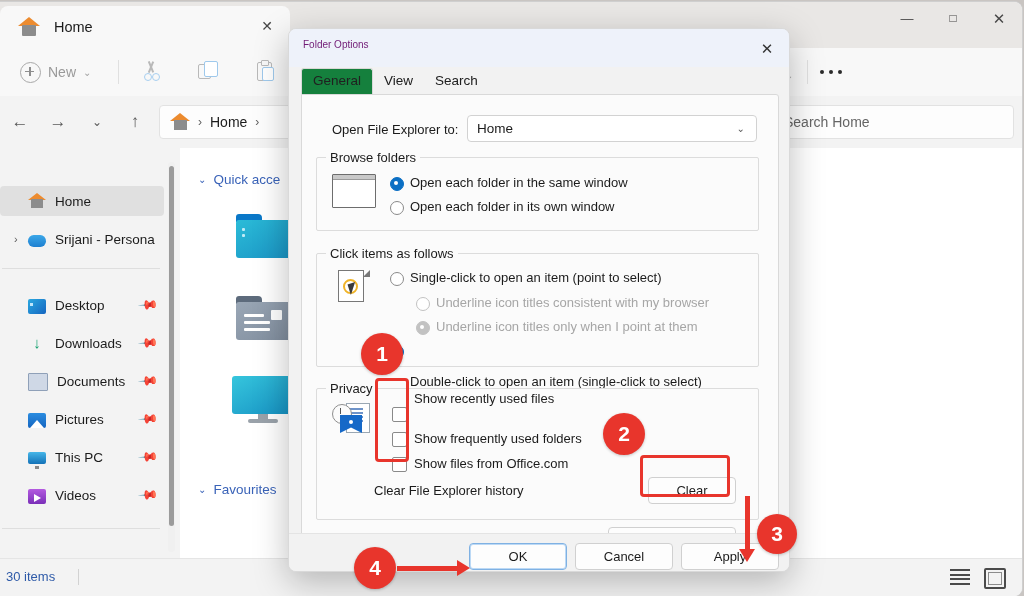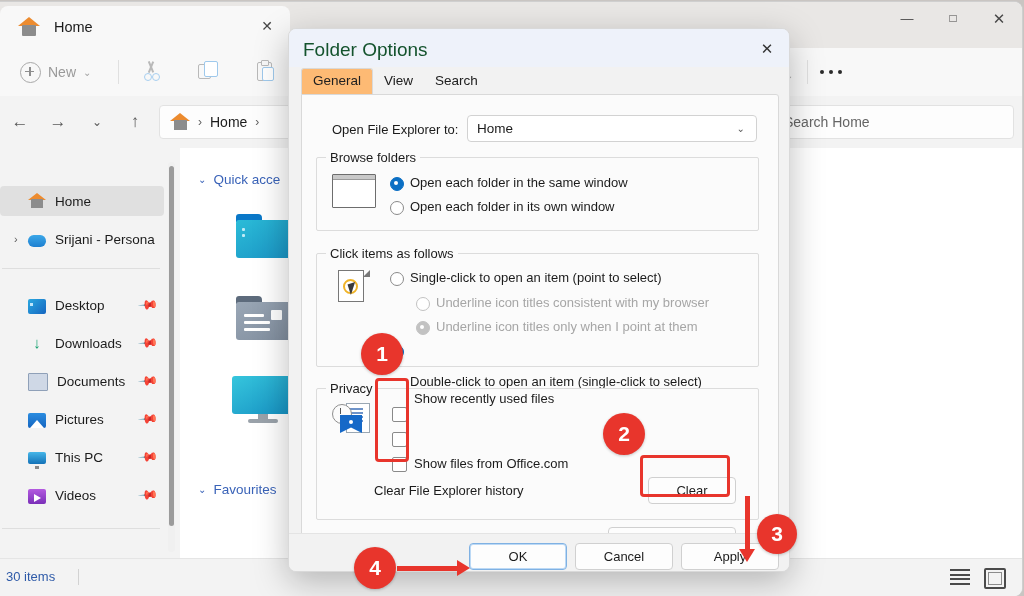--- a/index.html
+++ b/index.html
@@ -159,27 +159,27 @@
   .sq-ico{position:absolute;left:0;top:1px;width:18px;height:17px;border:2px solid #4a4a4a;border-radius:2px;}
   .sq-ico::after{content:"";position:absolute;inset:2px;border:1px solid #8c8c8c;}
 
   
   #dialog{
     position:absolute;left:288px;top:28px;width:500px;height:542px;
     background:#f2f2f2;border-radius:8px;border:1px solid #d9d9d9;
     box-shadow:0 10px 34px rgba(0,0,0,.26);overflow:hidden;
   }
   .dlg-title{position:absolute;left:0;top:0;width:500px;height:38px;background:#eef2fa;}
-  .dlg-title .t{position:absolute;left:14px;top:10px;font-size:19px;color:#14532d;}
+  .dlg-title .t{position:absolute;left:14px;top:10px;font-size:10px;color:#701a75;}
   .dlg-close{position:absolute;right:0;top:0;width:44px;height:38px;}
   .dlg-body{position:absolute;left:0;top:38px;width:500px;height:466px;background:#f2f2f2;}
 
   .tabs{position:absolute;left:12px;top:40px;height:26px;display:flex;}
   .tabitem{font-size:13.5px;color:#202020;padding:4px 11px 5px 11px;position:relative;}
-  .tabitem.active{background:#fdba74;border:1px solid #d9d9d9;border-bottom:none;border-radius:3px 3px 0 0;top:-1px;}
+  .tabitem.active{background:#15803d;border:1px solid #d9d9d9;border-bottom:none;border-radius:3px 3px 0 0;top:-1px;}
   .panel{position:absolute;left:12px;top:65px;width:476px;height:440px;background:#fbfbfb;border:1px solid #d9d9d9;border-radius:0 3px 3px 3px;}
 
   .lbl{position:absolute;font-size:13px;color:#1b1b1b;}
   .combo{
     position:absolute;background:#ffffff;border:1px solid #d2d2d2;border-radius:4px;
     display:flex;align-items:center;padding-left:9px;box-sizing:border-box;font-size:13.5px;color:#1b1b1b;
   }
   .combo .cv{flex:1;}
   .combo .cc{color:#5a5a5a;font-size:10px;margin-right:11px;}
 
@@ -487,20 +487,21 @@
       <div class="pl" style="top:17px;width:13px;"></div>
       <div class="clock"></div>
         <div class="hand"></div>
       <div class="flag"></div>
         <div class="fdot"></div>
     </div>
 
     <div class="cbx" style="left:90px;top:312px;"></div>
     <div class="rlbl" style="left:112px;top:296px;">Show recently used files</div>
     <div class="cbx" style="left:90px;top:337px;"></div>
+    <div class="rlbl" style="left:112px;top:336px;">Show frequently used folders</div>
     <div class="cbx" style="left:90px;top:362px;"></div>
     <div class="rlbl" style="left:112px;top:361px;">Show files from Office.com</div>
 
     <div class="rlbl" style="left:72px;top:388px;">Clear File Explorer history</div>
     <div class="btn" style="left:346px;top:382px;width:88px;height:27px;">Clear</div>
 
     <div class="btn" style="left:306px;top:432px;width:128px;height:28px;">Restore Defaults</div>
   </div>
 
   <div class="dlg-footer"></div>

